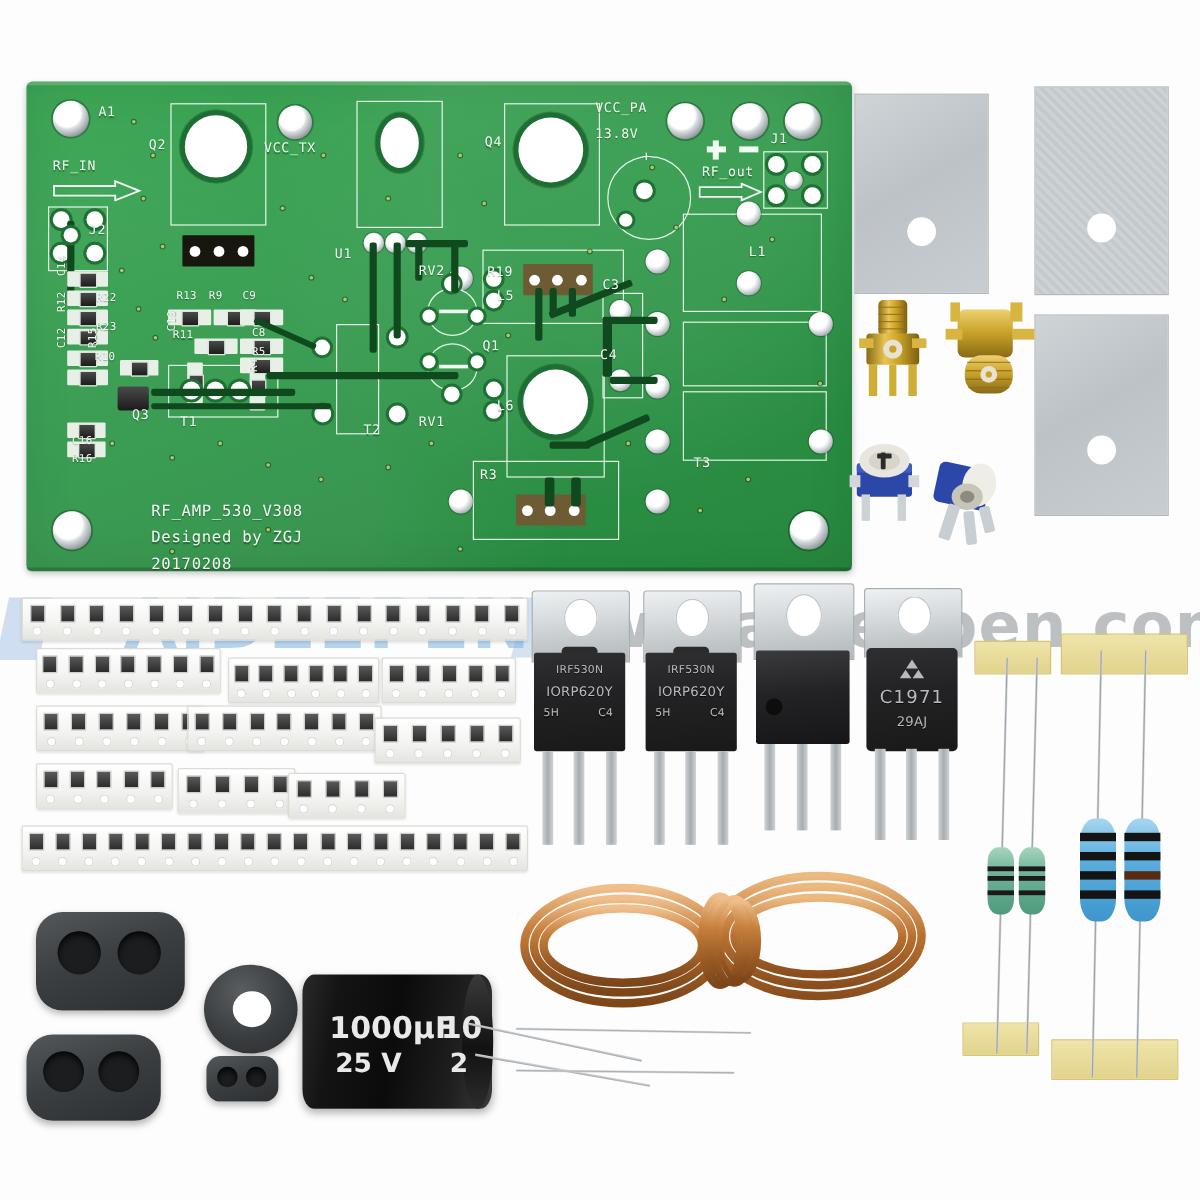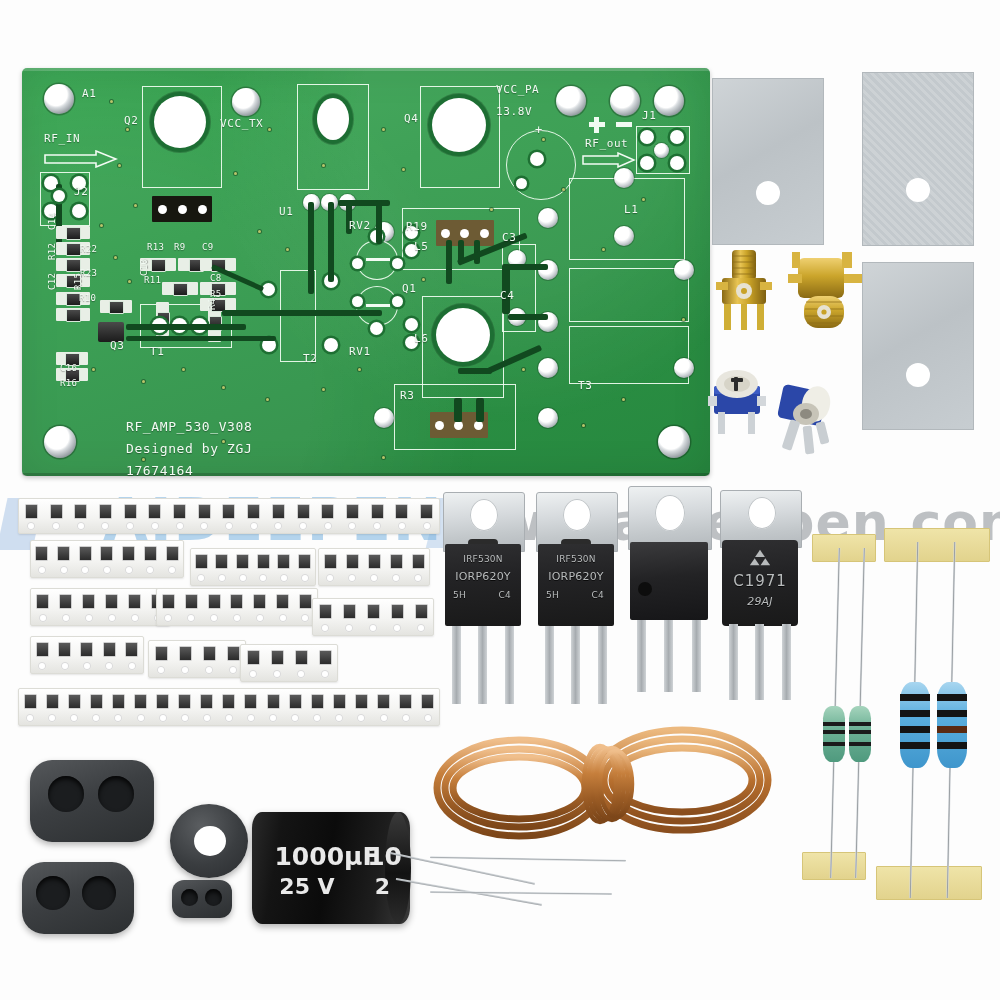--- a/index.html
+++ b/index.html
@@ -406,21 +406,21 @@
         <div class="silk sm vert" style="left: 26px; top: 162px;">C14</div>
         <div class="silk sm vert" style="left: 26px; top: 192px;">R12</div>
         <div class="silk sm vert" style="left: 26px; top: 222px;">C12</div>
         <div class="silk sm vert" style="left: 52px; top: 222px;">R15</div>
         <div class="silk sm vert" style="left: 118px; top: 208px;">C10</div>
         <div class="silk sm vert" style="left: 186px; top: 242px;">R4</div>
       </div>
 
     <div class="silk" style="left:104px;top:352px;font-size:13px;">RF_AMP_530_V308</div>
     <div class="silk" style="left:104px;top:374px;font-size:13px;">Designed by ZGJ</div>
-    <div class="silk" style="left:104px;top:396px;font-size:13px;">17674164</div>
+    <div class="silk" style="left:104px;top:396px;font-size:13px;">20170208</div>
   </div>
 
   <div class="mica" style="left:712px;top:78px;width:110px;height:165px;">
     <div style="position:absolute;left:43px;top:102px;width:24px;height:24px;border-radius:50%;background:#fff;"></div>
   </div>
   <div class="mica" style="left:862px;top:72px;width:110px;height:172px;
        background:repeating-linear-gradient(45deg,#cdd2d5 0 3px,#c3c9cd 3px 6px);">
     <div style="position:absolute;left:43px;top:105px;width:24px;height:24px;border-radius:50%;background:#fff;"></div>
   </div>
   <div class="mica" style="left:862px;top:262px;width:110px;height:166px;">
@@ -807,21 +807,21 @@
     </div>
     <div class="body" style="top:50px;height:86px;border-radius:4px;">
       <div style="position:absolute;left:50%;top:8px;transform:translateX(-50%);">
         <svg viewBox="0 0 26 22" width="22" height="18">
           <path d="M13 2 L19 11 L7 11 Z" fill="#b8bbbc"></path>
           <path d="M6.5 12.5 L12.4 21 L0.6 21 Z" fill="#b8bbbc"></path>
           <path d="M19.5 12.5 L25.4 21 L13.6 21 Z" fill="#b8bbbc"></path>
         </svg>
       </div>
       <div class="txt" style="top:32px;font-size:15px;letter-spacing:1px;">C1971</div>
-      <div class="txt" style="top:55px;font-size:11px;font-style:italic;">29AJ</div>
+      <div class="txt" style="top:55px;font-size:11px;">29AJ</div>
     </div>
     <div class="legs" style="top:134px;height:76px;">
       <div class="leg" style="height:76px;"></div>
       <div class="leg" style="height:76px;"></div>
       <div class="leg" style="height:76px;"></div>
     </div>
   </div>
 
   <div style="position:absolute;left:812px;top:534px;width:80px;height:360px;">
     <div class="res-tape" style="left:0px;top:0px;width:62px;height:26px;"></div>

